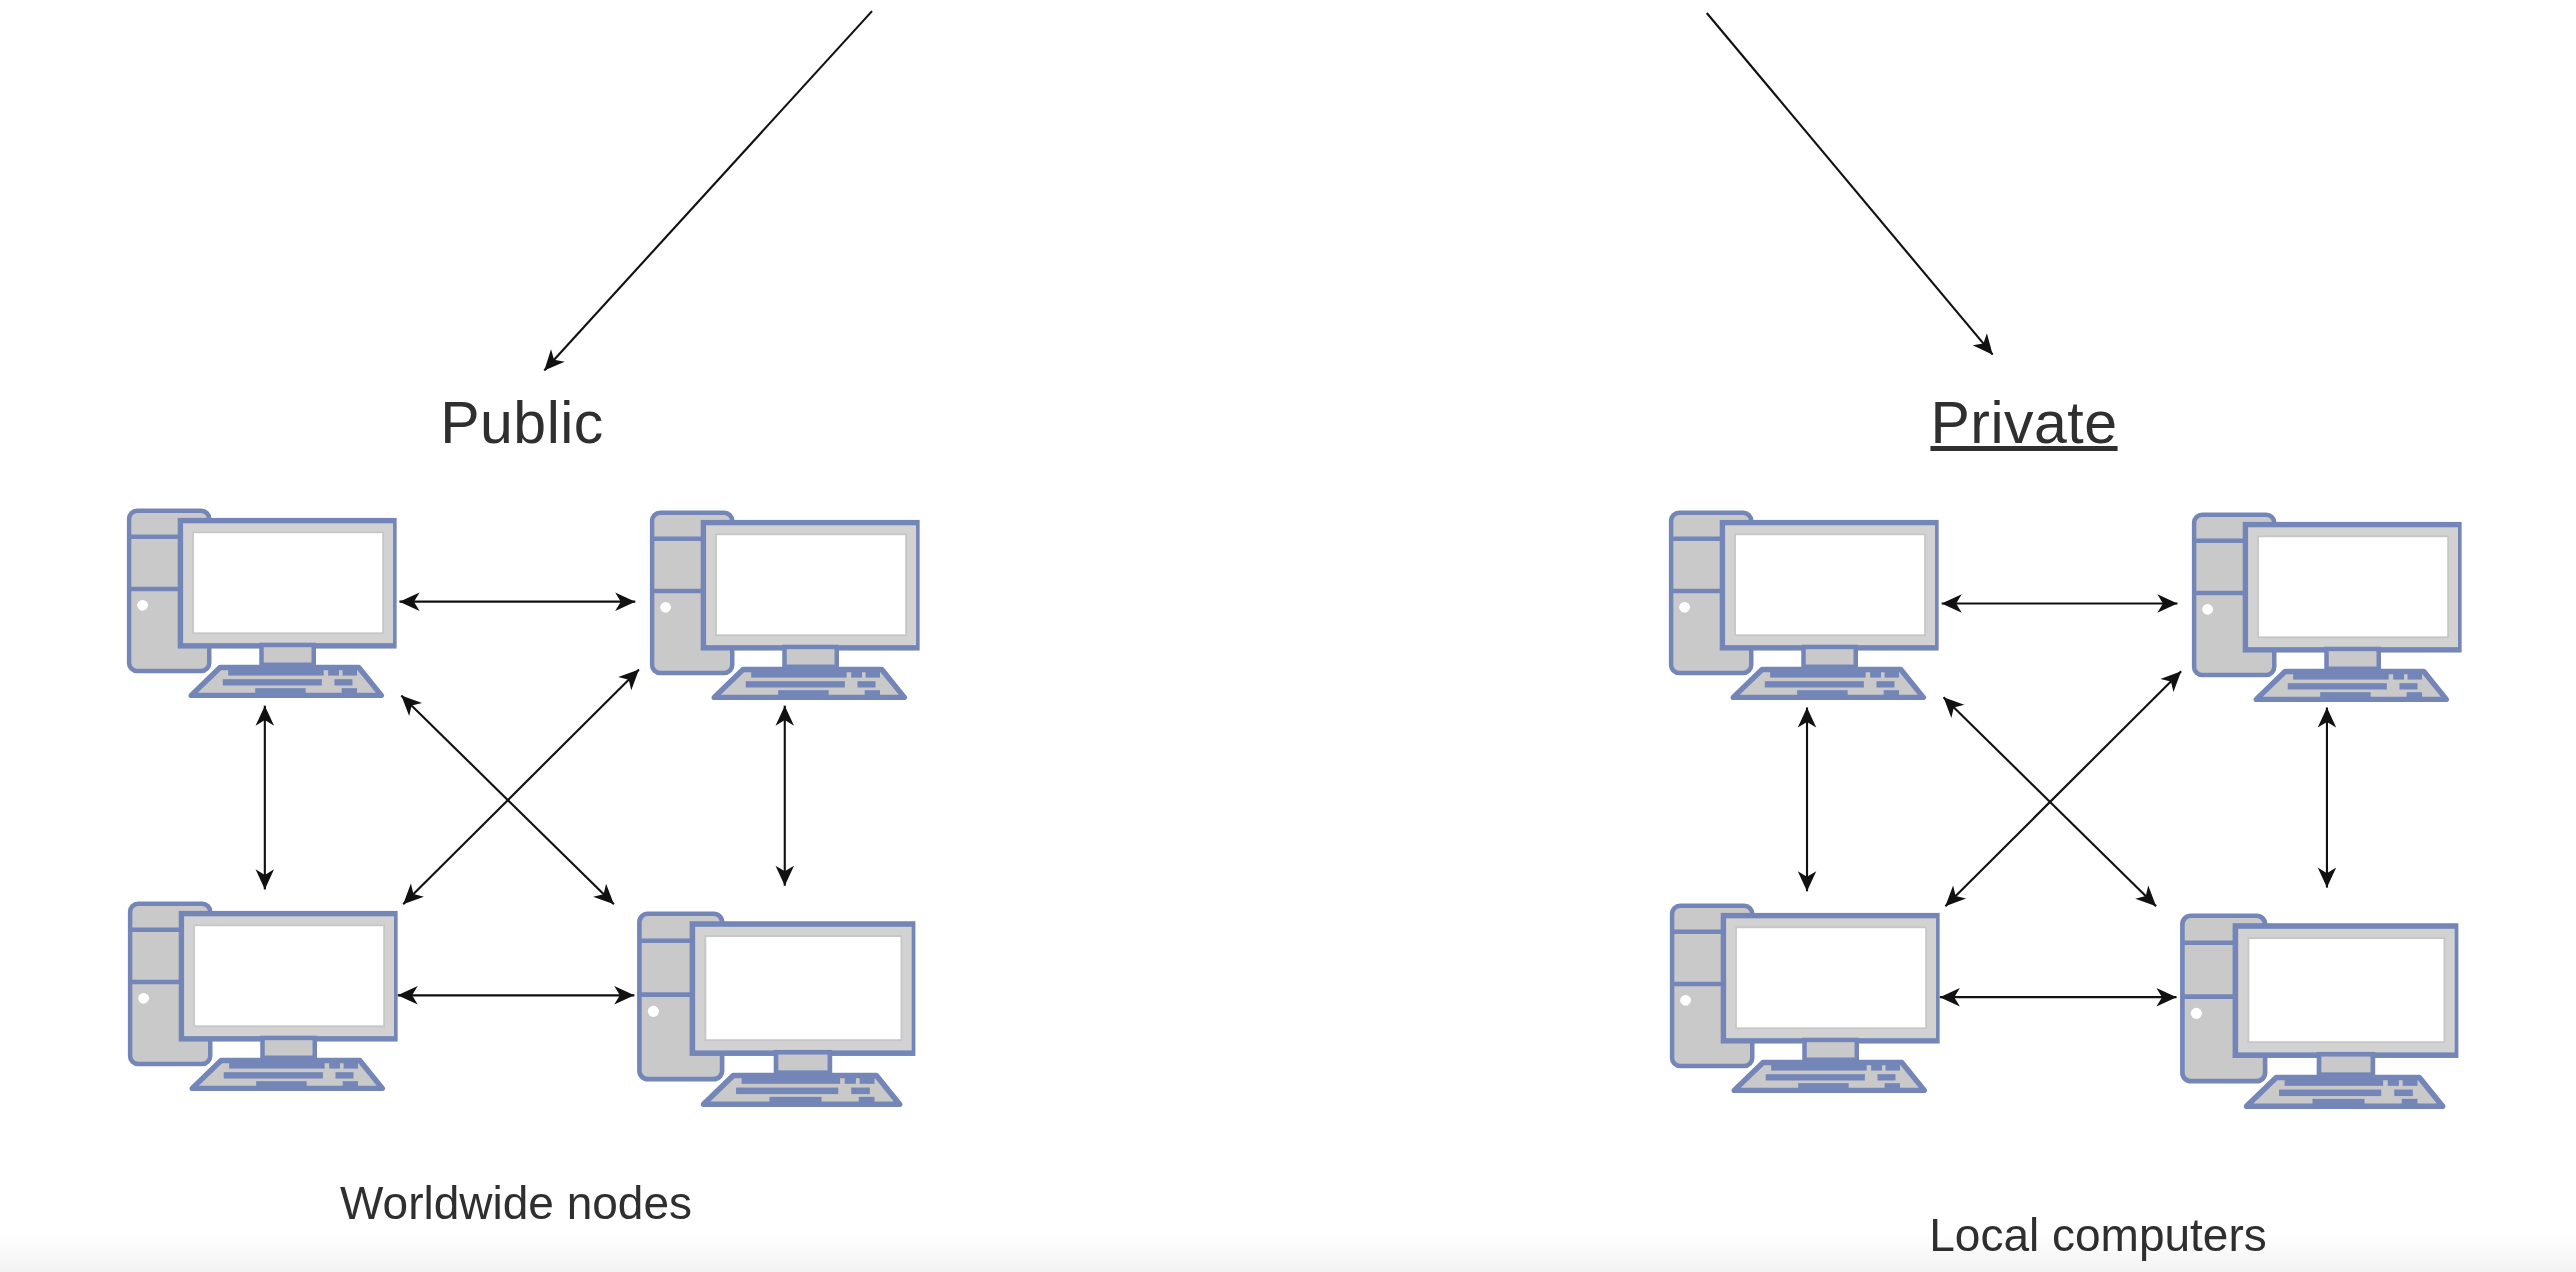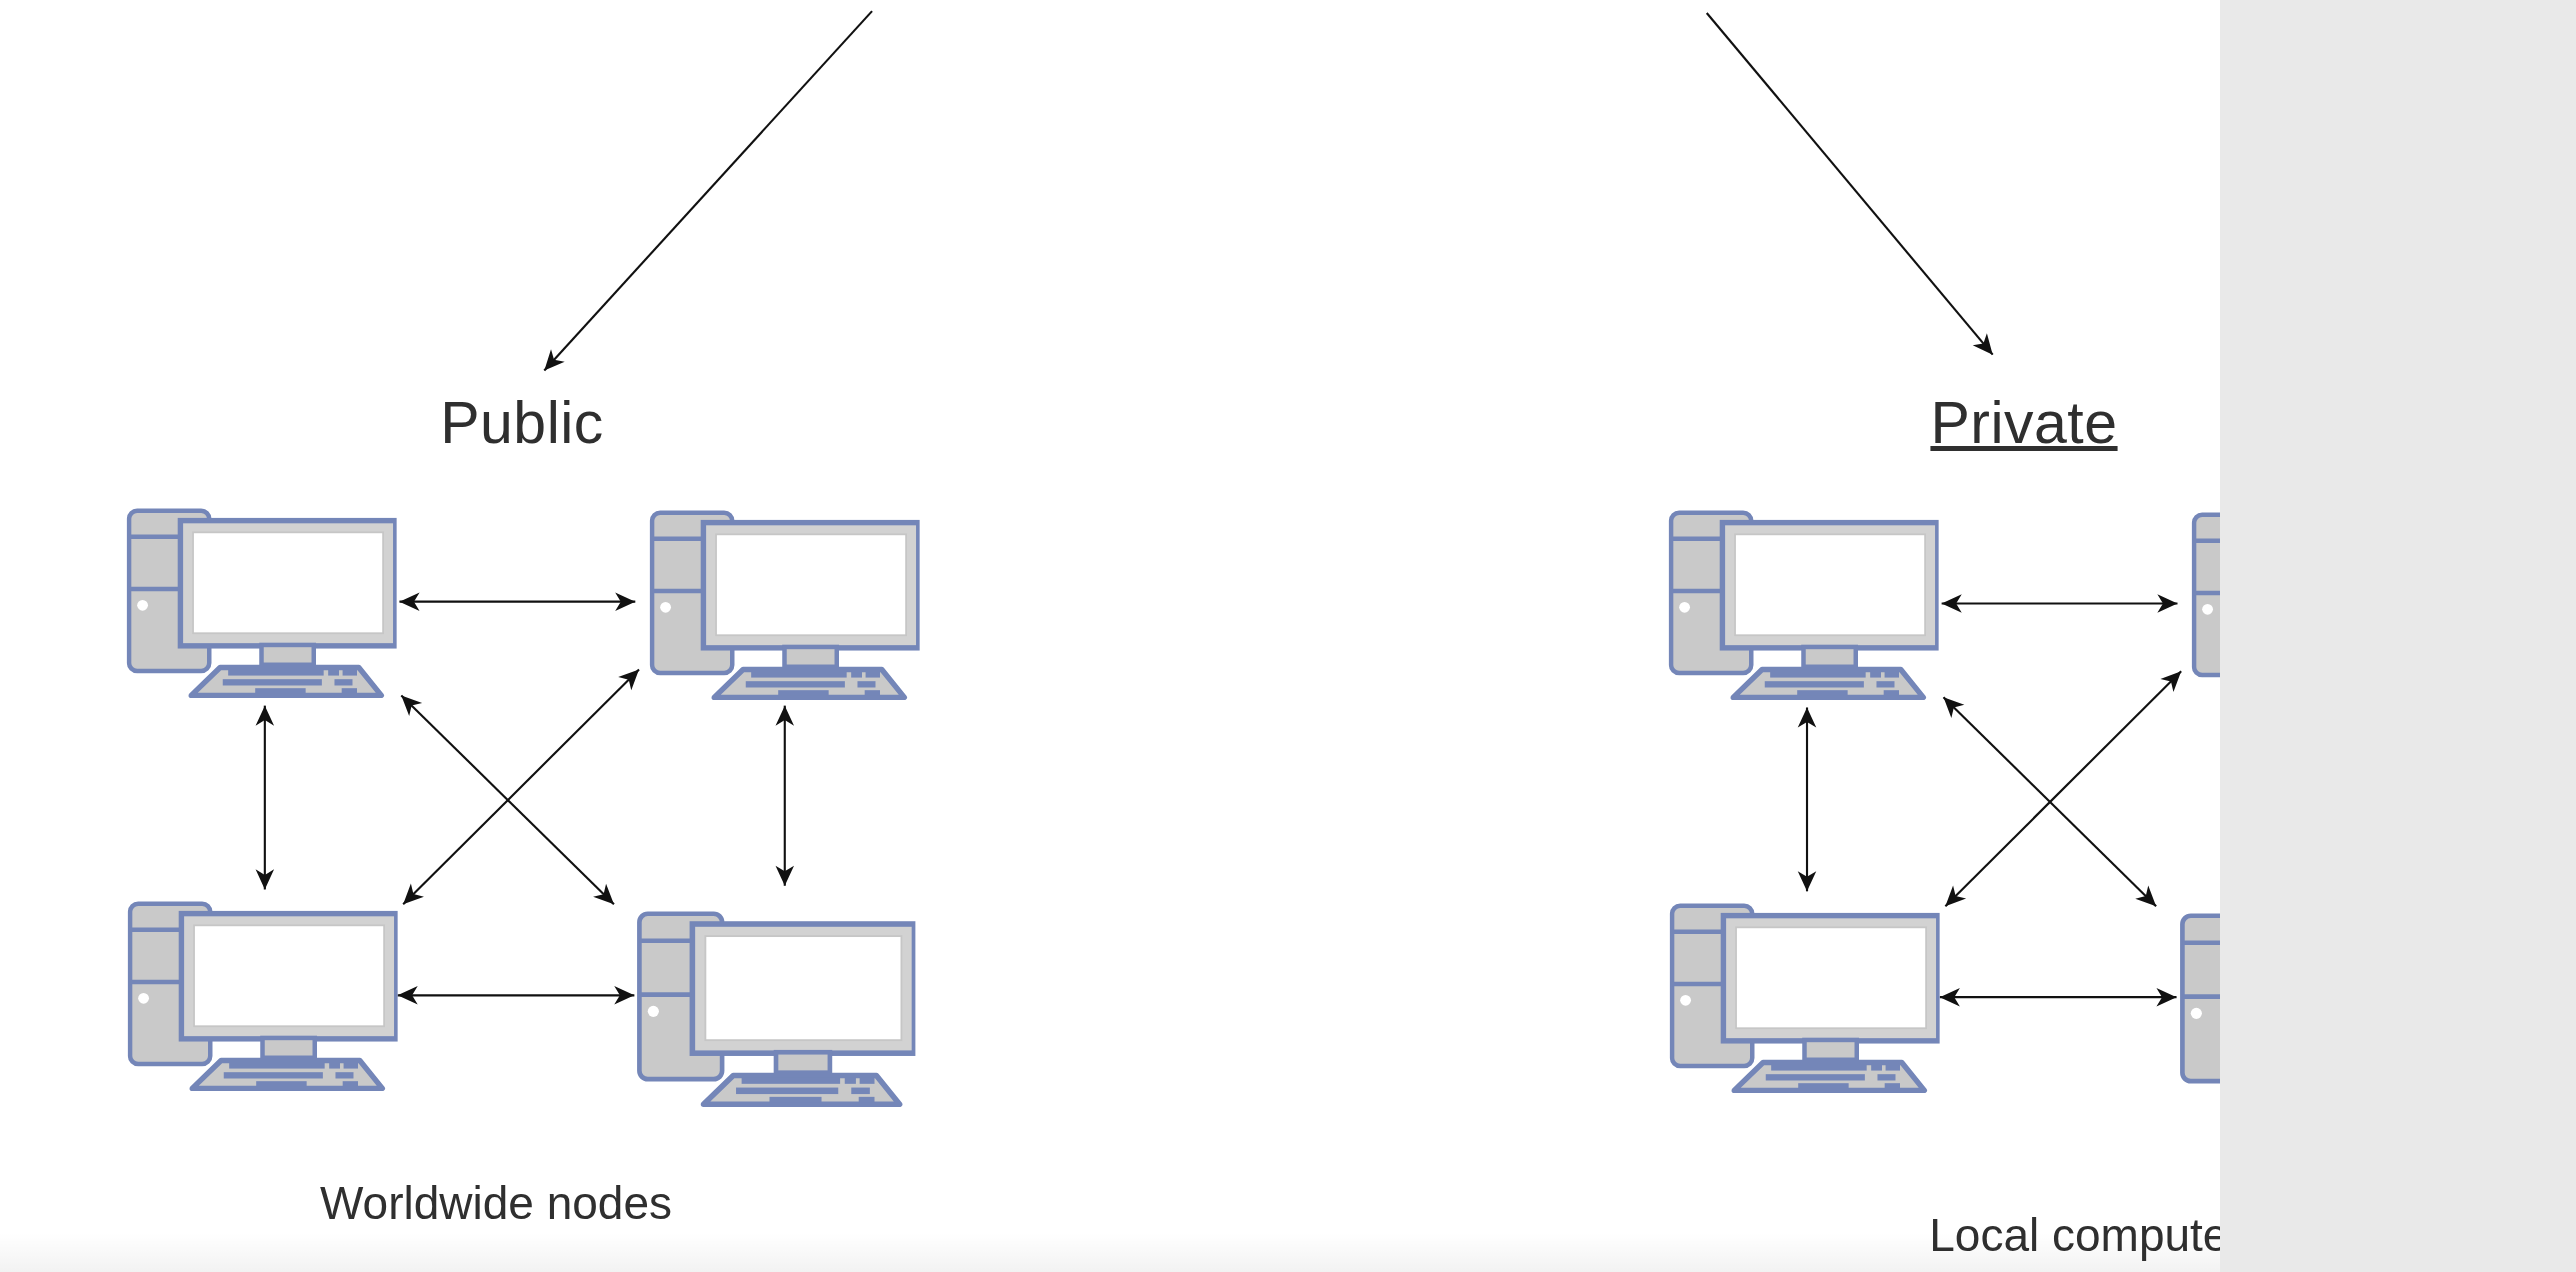--- a/index.html
+++ b/index.html
@@ -1,18 +1,18 @@
 <!DOCTYPE html>
 <html style="--background: #ffffff; --text: #2f2f2f; --arrow: #111111; --device-outline: #7486b8; --device-fill: #c9c9c9; --device-rim: #d2d2d2; --screen-fill: #ffffff; --screen-edge: #c6c6c6;font-size:15px"><head>
 <meta charset="utf-8">
 <style>
   html,body{margin:0;padding:0;background:#e9e9e9;}
   .canvas{
     position:relative;
-    width:2220px;height:1272px;
+    width:2576px;height:1272px;
     background:var(--background,#ffffff);
     overflow:hidden;
     font-family:"Liberation Sans","DejaVu Sans",sans-serif;
   }
   .floor{
     position:absolute;left:0;right:0;bottom:0;height:39px;
     background:linear-gradient(to bottom, rgba(0,0,0,0), rgba(0,0,0,0.05));
     pointer-events:none;
   }
   .arrows{position:absolute;left:0;top:0;}
@@ -115,18 +115,18 @@
     </svg>
   <svg class="pc" style="left:1669px;top:903px;" viewBox="0 0 300 212">
       <use href="#pc"></use>
     </svg>
   <svg class="pc big" style="left:2177px;top:913px;" viewBox="0 0 300 212">
       <use href="#pc"></use>
     </svg>
 
   <div class="label cluster-title" style="left:522px;top:423px;">Public</div>
   <div class="label cluster-title" style="left:2024px;top:423px;text-decoration:underline;">Private</div>
-  <div class="label cluster-caption" style="left:496px;top:1203px;">Worldwide nodes</div>
+  <div class="label cluster-caption" style="left:516px;top:1203px;">Worldwide nodes</div>
   <div class="label cluster-caption" style="left:2098px;top:1235px;">Local computers</div>
 
   <div class="floor"></div>
 </div>
 
 
 </body></html>

